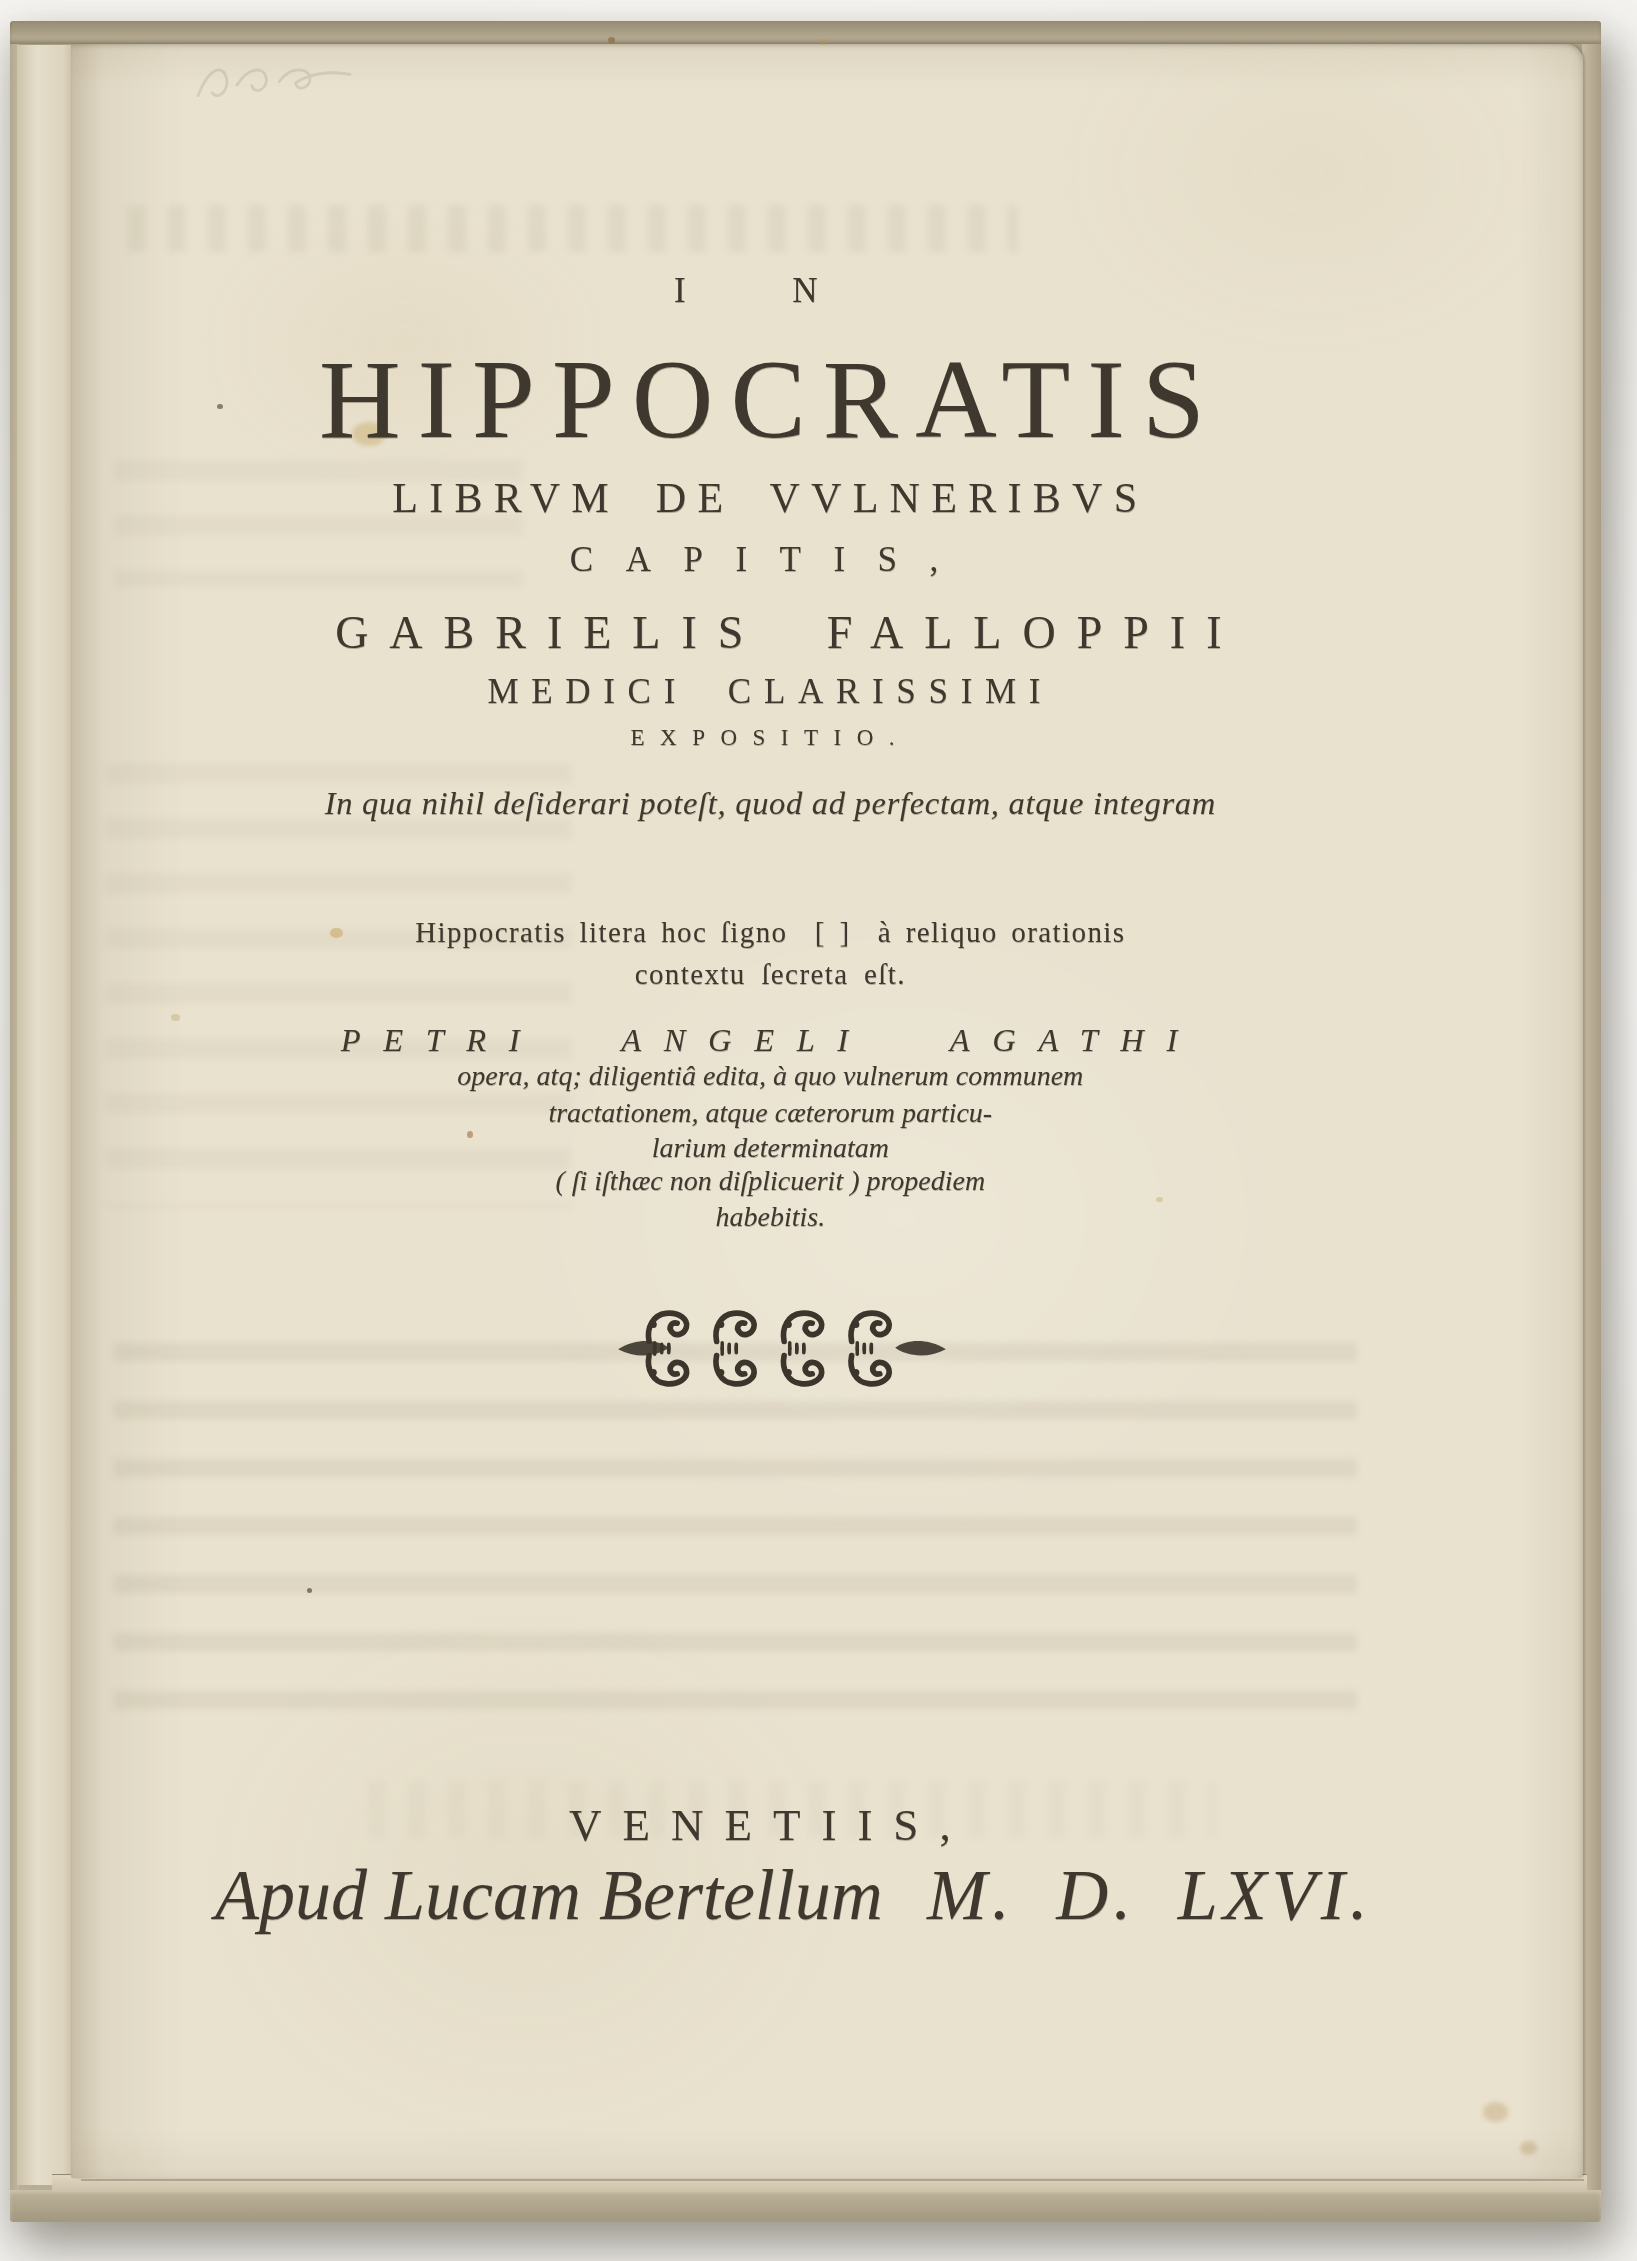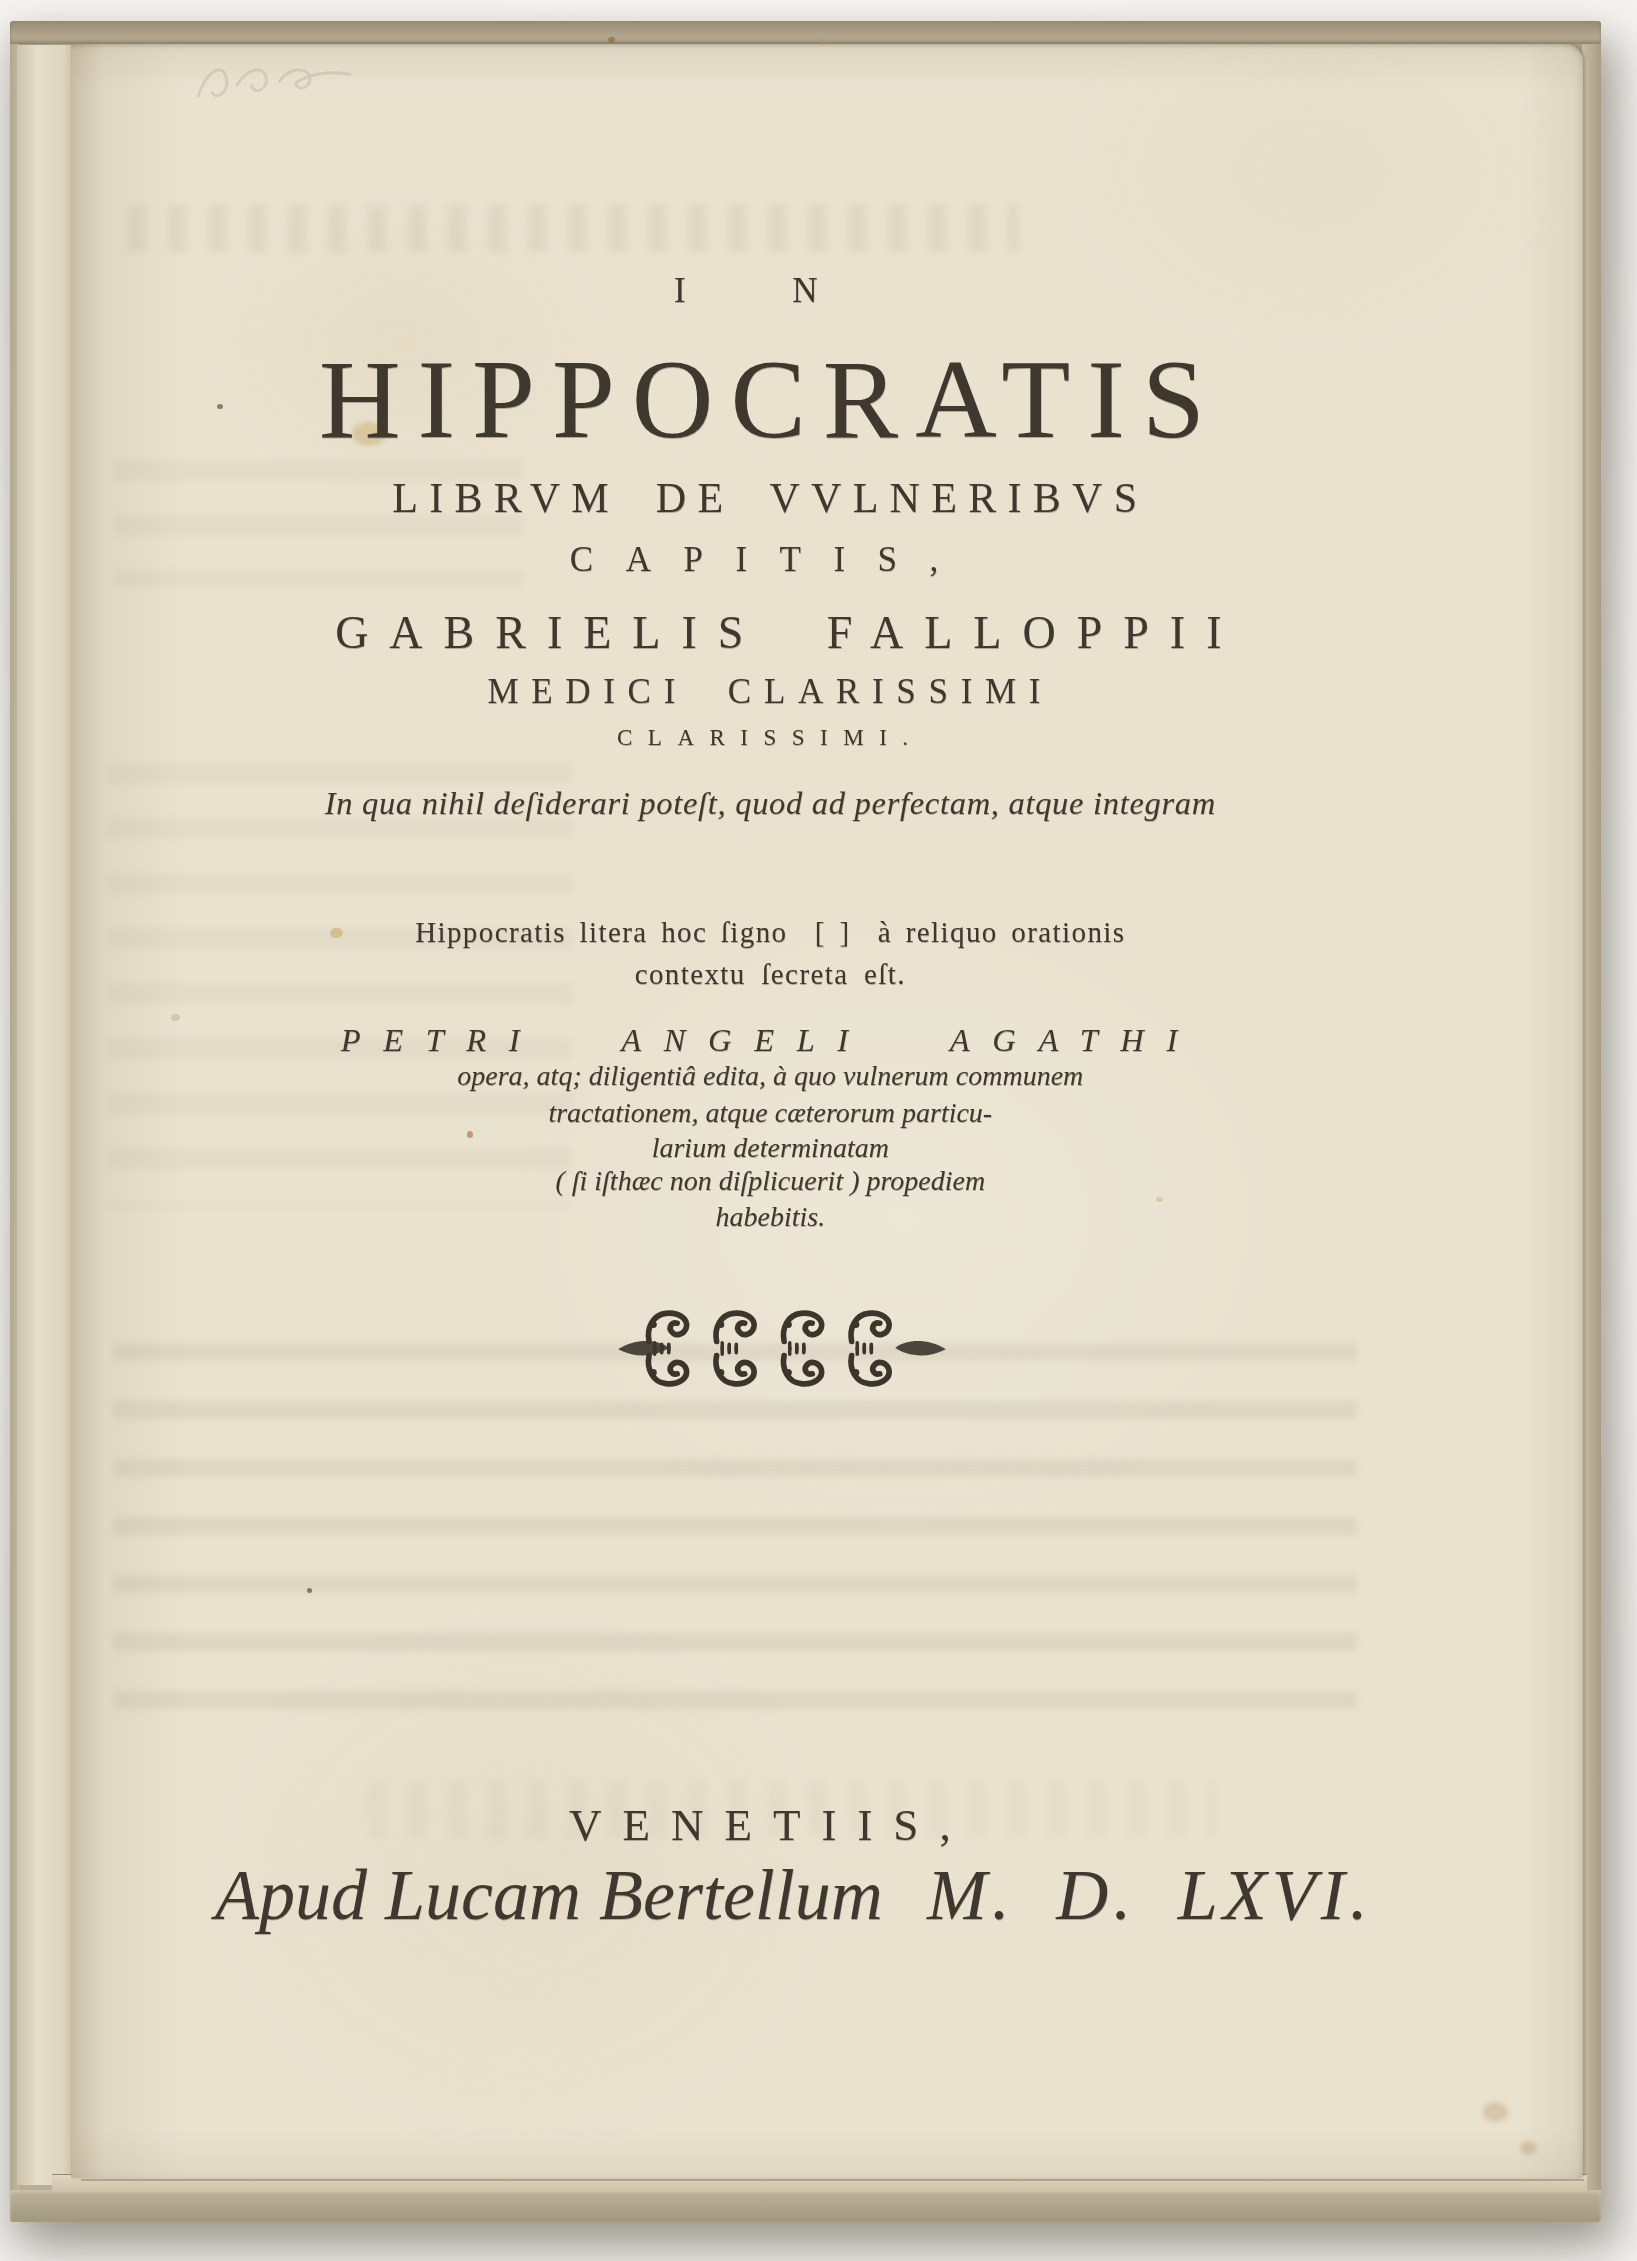--- a/index.html
+++ b/index.html
@@ -124,21 +124,21 @@
     <div class="spot" style="left:1449px;top:2097px;width:17px;height:14px;background:#a98347;opacity:.3;filter:blur(2.1px);"></div>
     <div class="spot" style="left:749px;top:-4.2px;width:5.7px;height:5.7px;background:#b59659;opacity:.4;"></div>
 
     <div class="text-layer">
       <div class="line l-in">I N</div>
       <div class="line l-sub1">LIBRVM DE VVLNERIBVS</div>
       <div class="line l-title">HIPPOCRATIS</div>
       <div class="line l-sub2">CAPITIS,</div>
       <div class="line l-auth1">GABRIELIS FALLOPPII</div>
       <div class="line l-auth2">MEDICI CLARISSIMI</div>
-      <div class="line l-auth3">CLARISSIMI.</div>
+      <div class="line l-auth3">EXPOSITIO.</div>
       <div class="line l-sum1">In qua nihil deſiderari poteſt, quod ad perfectam, atque integram</div>
       <div class="line l-note1">Hippocratis litera hoc ſigno  [ ]  à reliquo orationis</div>
       <div class="line l-note2">contextu ſecreta eſt.</div>
       <div class="line l-edhead">PETRI ANGELI AGATHI</div>
       <div class="line l-ed1">opera, atq; diligentiâ edita, à quo vulnerum communem</div>
       <div class="line l-ed2">tractationem, atque cæterorum particu-</div>
       <div class="line l-ed3">larium determinatam</div>
       <div class="line l-ed4">( ſi iſthæc non diſplicuerit ) propediem</div>
       <div class="line l-ed5">habebitis.</div>
 

